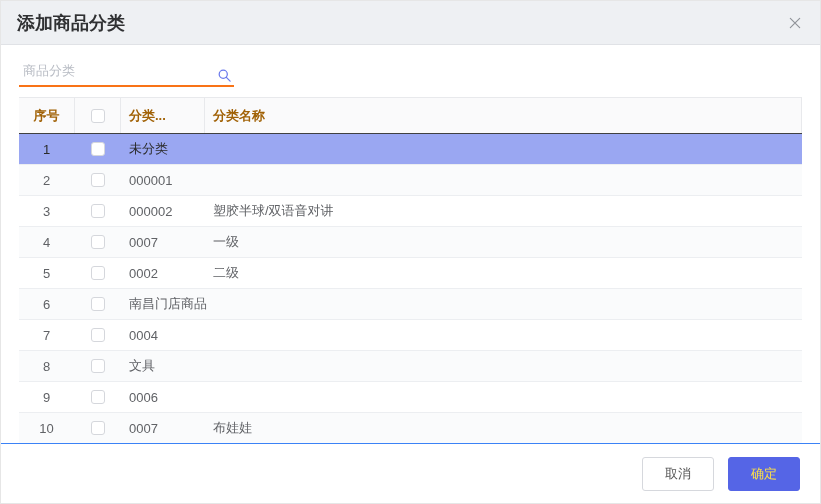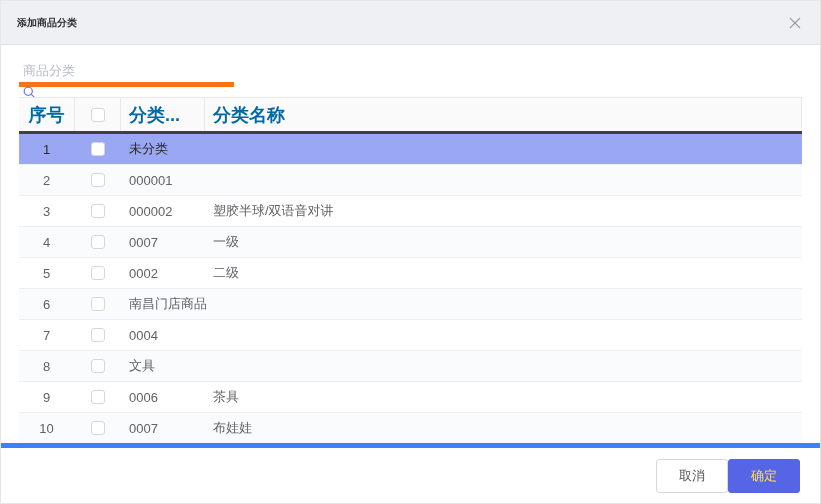--- a/index.html
+++ b/index.html
@@ -18,21 +18,21 @@
     border: 1px solid #e6e6e6;
   }
   .titlebar {
     height: 44px;
     background: #eef0f3;
     border-bottom: 1px solid #e0e2e6;
     display: flex; align-items: center;
     padding: 0 16px;
   }
   .titlebar .title {
-    font-size: 10px;
+    font-size: 18px;
     font-weight: 700;
     color: #303133;
   }
   .titlebar .close {
     margin-left: auto;
     width: 18px; height: 18px;
     display: flex; align-items: center; justify-content: center;
     cursor: pointer;
     color: #909399;
   }
@@ -43,22 +43,22 @@
     display: flex; flex-direction: column;
     padding: 12px 18px 0 18px;
     overflow: hidden;
   }
 
   .search-wrap { margin-bottom: 10px; }
   .search {
     width: 215px;
     height: 30px;
     border: none;
-    border-bottom: 5px solid #f97316;
-    display: flex; align-items: flex-start; flex-direction: column;
+    border-bottom: 2px solid #f97316;
+    display: flex; align-items: flex-end;
   }
   .search input {
     flex: 1 1 auto;
     border: none; outline: none;
     height: 28px; line-height: 28px;
     font-size: 13px;
     color: #333;
     padding: 0 4px;
     background: transparent;
   }
@@ -73,24 +73,24 @@
   .table-wrap {
     flex: 1 1 auto;
     border-top: 1px solid #e8e9ec;
     position: relative;
     overflow: hidden;
   }
   .table-head {
     display: flex;
     height: 36px;
     background: #fafafb;
-    border-bottom: 3px solid #404040;
+    border-bottom: 1px solid #404040;
     font-weight: 700;
-    color: #0369a1;
-    font-size: 18px;
+    color: #a16207;
+    font-size: 13px;
   }
   .table-body {
     position: absolute;
     top: 36px; bottom: 0; left: 0; right: 0;
     overflow-y: scroll;
   }
   .row {
     display: flex;
     height: 31px;
     border-bottom: 1px solid #eceef1;
@@ -121,23 +121,23 @@
     cursor: pointer;
   }
 
   
   .table-body::-webkit-scrollbar { width: 10px; }
   .table-body::-webkit-scrollbar-thumb { background: #c9ccd4; border-radius: 5px; }
   .table-body::-webkit-scrollbar-track { background: #f2f3f5; }
 
   .footer {
     height: 60px;
-    border-top: 5px solid #3b82f6;
+    border-top: 1px solid #3b82f6;
     display: flex; align-items: center; justify-content: flex-end;
-    gap: 0;
+    gap: 14px;
     padding: 0 20px;
     background: #fff;
   }
   .btn {
     min-width: 72px; height: 34px;
     border-radius: 3px;
     font-size: 13px;
     display: inline-flex; align-items: center; justify-content: center;
     cursor: pointer;
     user-select: none;
@@ -250,21 +250,20 @@
               <span class="chk"></span>
             </div>
             <div class="cell c-name">文具</div>
           </div>
           <div class="row">
             <div class="cell c-idx">9</div>
             <div class="cell c-chk">
               <span class="chk"></span>
             </div>
             <div class="cell c-code">0006</div>
-            <div class="cell c-name">茶具</div>
           </div>
           <div class="row even">
             <div class="cell c-idx">10</div>
             <div class="cell c-chk">
               <span class="chk"></span>
             </div>
             <div class="cell c-code">0007</div>
             <div class="cell c-name">布娃娃</div>
           </div>
         </div>

